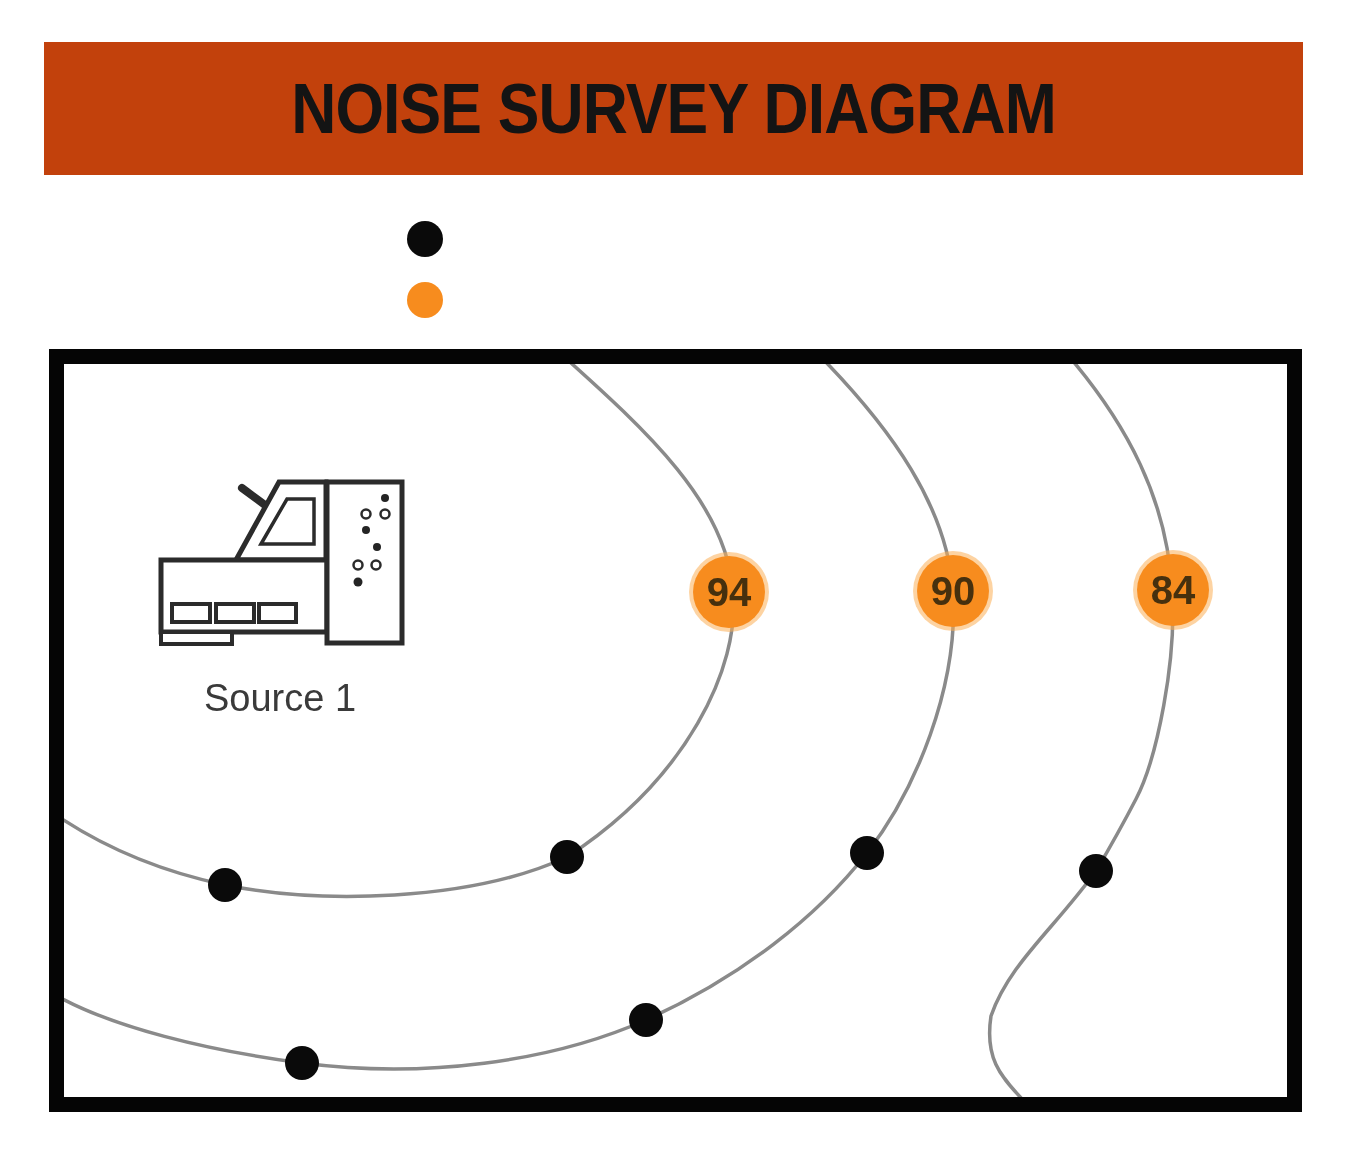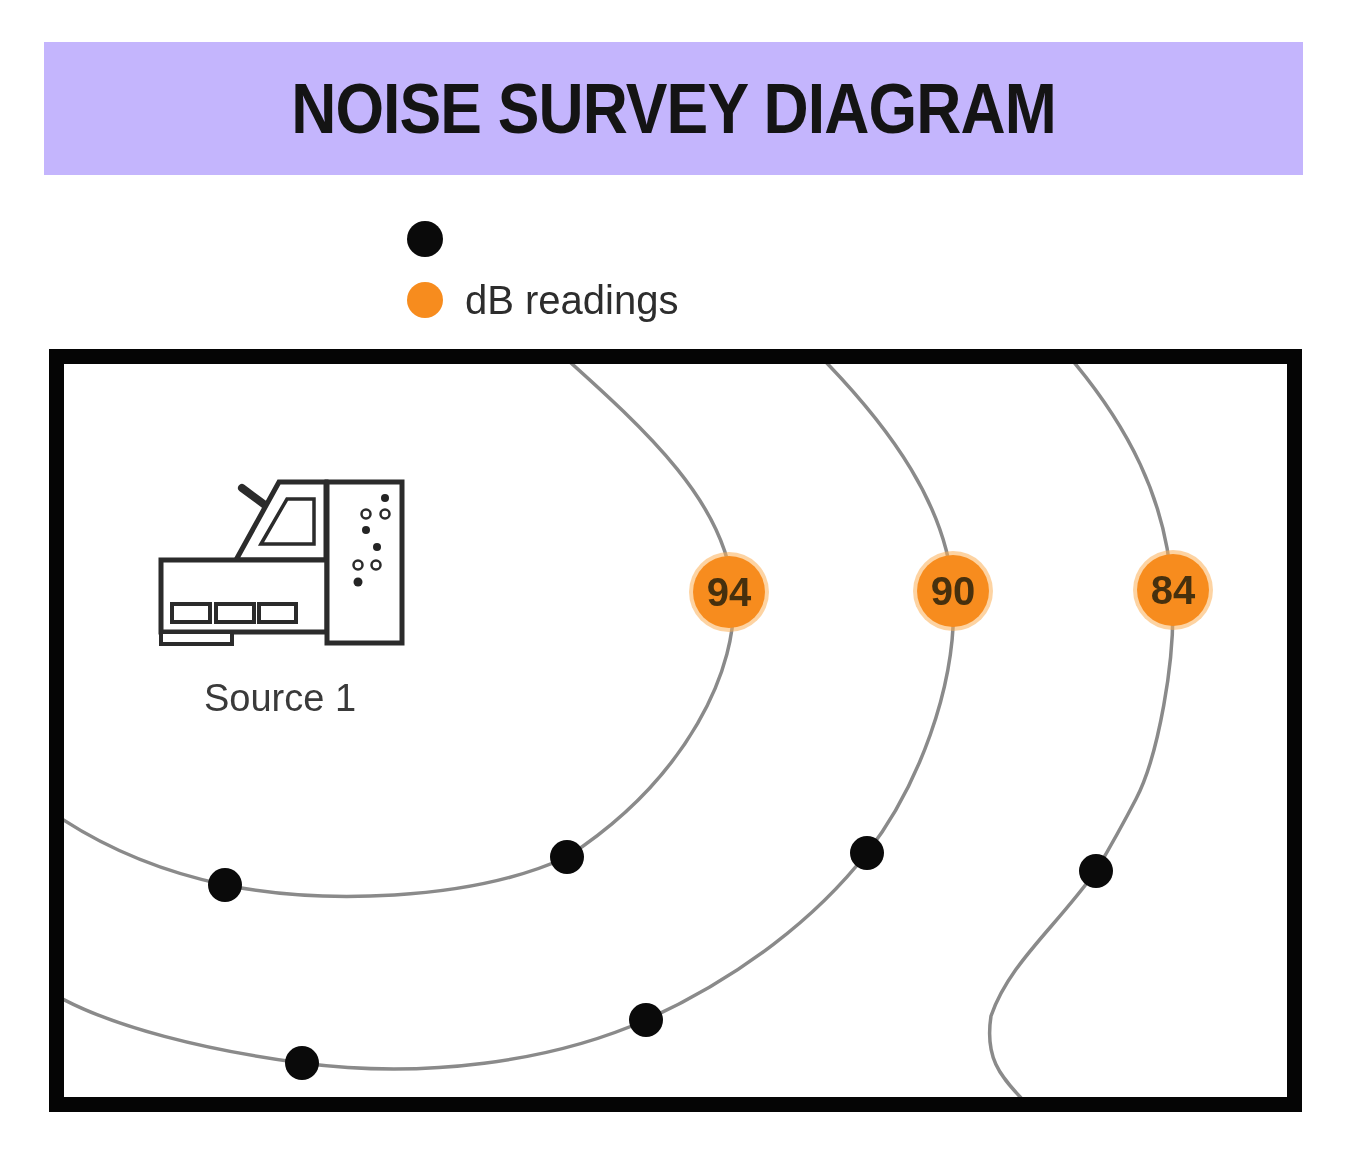--- a/index.html
+++ b/index.html
@@ -1,21 +1,21 @@
 <!DOCTYPE html>
 <html><head>
 <meta charset="utf-8">
 <style>
   html,body{margin:0;padding:0;background:#ffffff;}
   .page{position:relative;width:1352px;height:1154px;background:#ffffff;overflow:hidden;
         font-family:"Liberation Sans",sans-serif;}
 
   
   .banner{position:absolute;left:44px;top:42px;width:1259px;height:133px;
-          background:#c4b5fd;display:flex;align-items:center;justify-content:center;}
+          background:#c2410c;display:flex;align-items:center;justify-content:center;}
   .title{margin:0;font-size:71px;font-weight:bold;letter-spacing:-1px;color:#141414;
          transform:scaleX(0.88);transform-origin:center;white-space:nowrap;}
 
   
   .legend{position:absolute;left:407px;top:217px;}
   .legend-row{display:flex;align-items:center;height:44px;margin-bottom:17px;}
   .bullet{width:36px;height:36px;border-radius:50%;flex:0 0 auto;}
   .bullet.black{background:#0A0A0A;}
   .bullet.orange{background:#F78C1E;}
   .legend-label{margin-left:22px;font-size:40px;color:#2D2D2D;white-space:nowrap;}
@@ -37,21 +37,20 @@
   <header class="banner">
     <h1 class="title">NOISE SURVEY DIAGRAM</h1>
   </header>
 
   <div class="legend">
     <div class="legend-row">
       <span class="bullet black"></span>
     </div>
     <div class="legend-row">
       <span class="bullet orange"></span>
-      <span class="legend-label">dB readings</span>
     </div>
   </div>
 
   <div class="map-box">
     <svg id="map-svg" viewBox="65 365 1223 733" preserveAspectRatio="none" xmlns="http://www.w3.org/2000/svg">
 
       <g id="contours">
           <path d="M 562 355 C 648 432 728 505 734 593 C 741 668 688 780 568 858 C 470 903 320 905 226 886 C 160 872 105 848 60 818" fill="none" stroke="#8A8A8A" stroke-width="3.5"></path>
           <path d="M 819 355 C 893 430 948 508 954 592 C 960 688 916 792 868 854 C 818 918 742 978 647 1021 C 552 1063 425 1080 303 1064 C 205 1051 115 1028 60 998" fill="none" stroke="#8A8A8A" stroke-width="3.5"></path>
           <path d="M 1068 355 C 1128 425 1168 500 1173 591 C 1178 660 1158 760 1137 800 C 1123 827 1110 850 1097 872 C 1055 930 1010 965 992 1017 C 985 1062 1005 1080 1023 1100" fill="none" stroke="#8A8A8A" stroke-width="3.5"></path>

